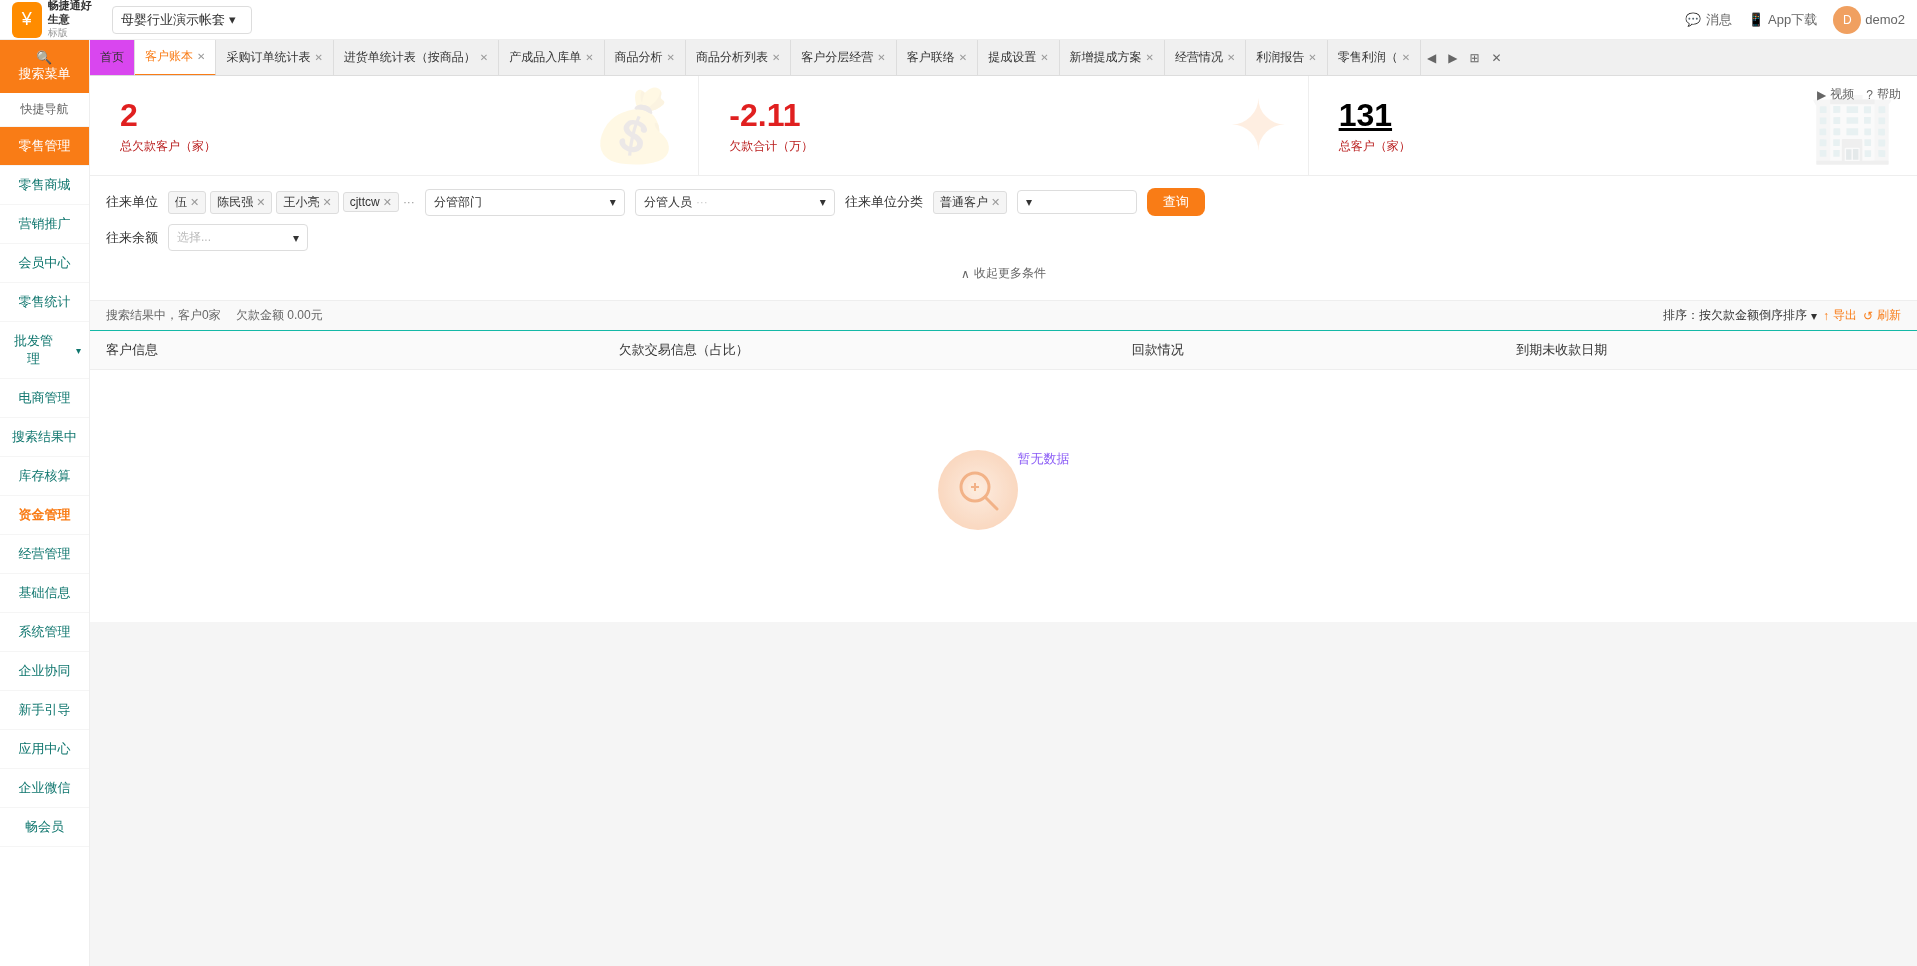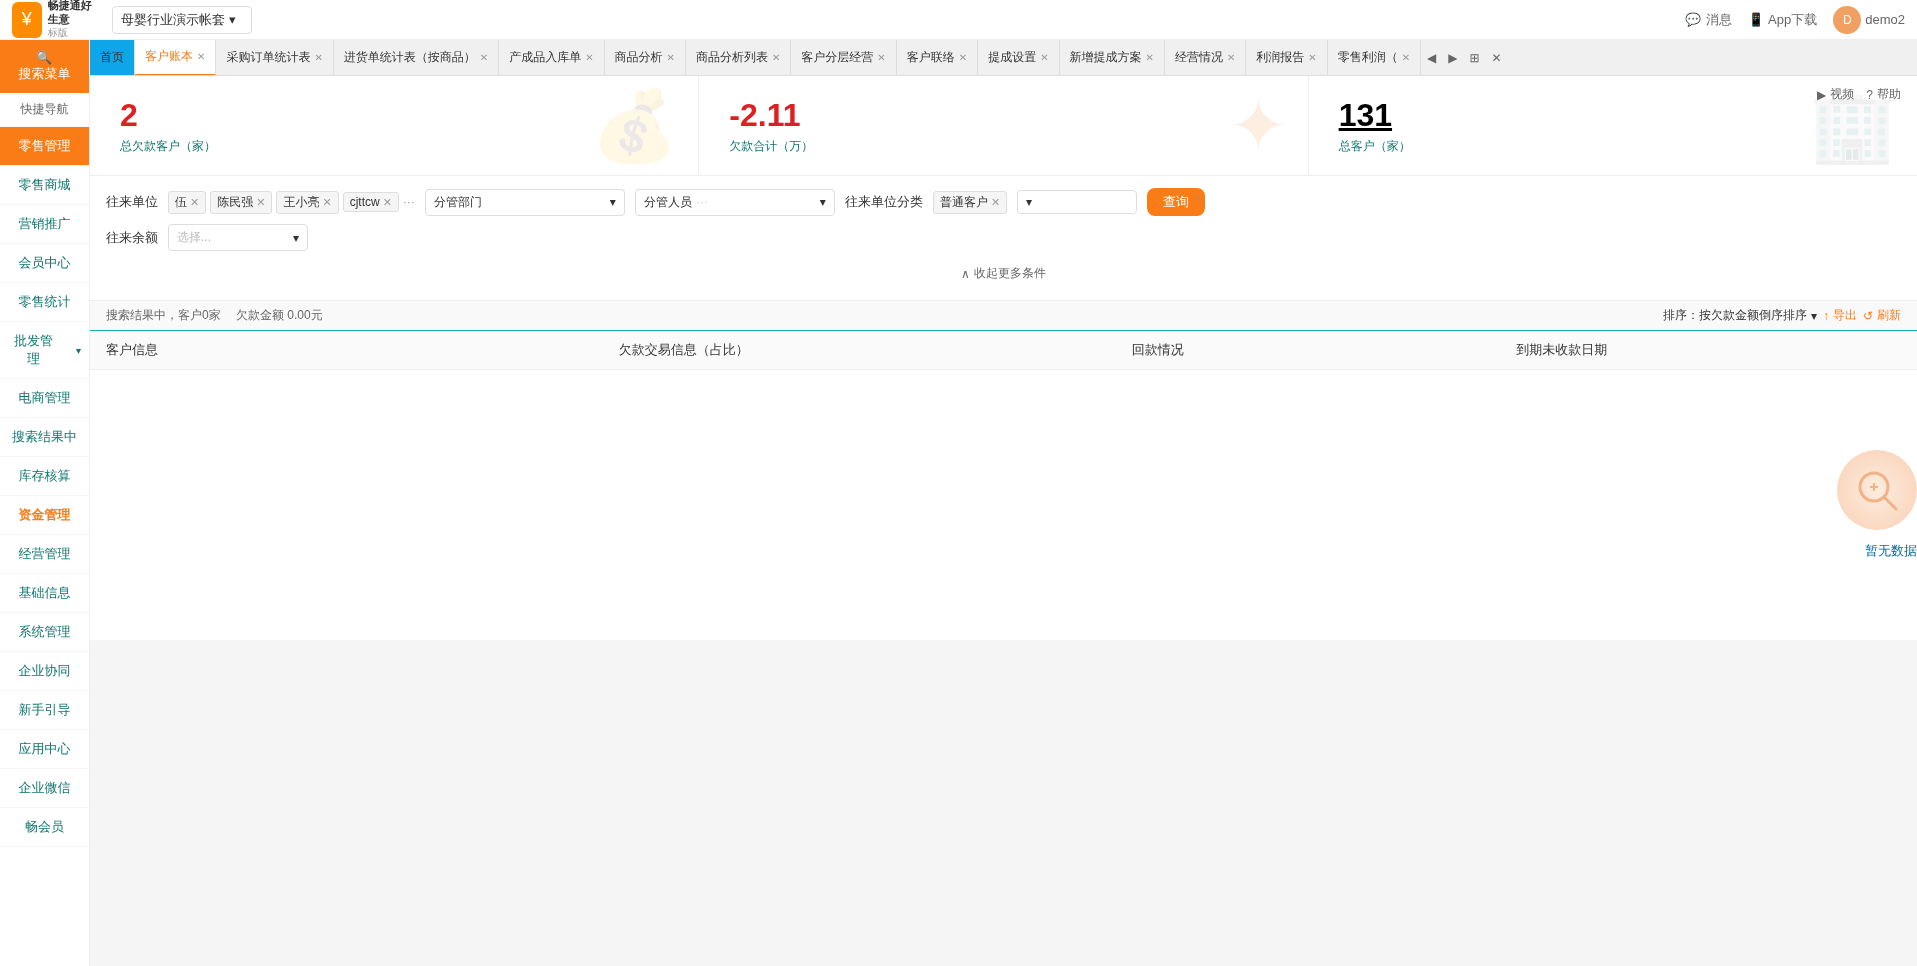--- a/index.html
+++ b/index.html
@@ -39,41 +39,41 @@
     .tab-bar {
       display: flex; align-items: center; background: #f0f0f0; height: 36px; flex-shrink: 0;
       border-bottom: 1px solid #ddd; overflow: hidden;
     }
     .tab-item {
       display: flex; align-items: center; padding: 0 10px; height: 36px; font-size: 12px;
       color: #333; cursor: pointer; border-right: 1px solid #ddd; white-space: nowrap;
       background: #f0f0f0; gap: 4px; flex-shrink: 0;
     }
     .tab-item.active { background: #fff; color: #f97c16; border-bottom: 2px solid #f97c16; }
-    .tab-item.home { background: #0ea5e9; }
+    .tab-item.home { background: #d946ef; }
     .tab-close { font-size: 10px; color: #999; cursor: pointer; }
     .tab-nav-btn { padding: 0 6px; cursor: pointer; color: #666; font-size: 12px; flex-shrink: 0; height: 36px; display: flex; align-items: center; }
 
     
     .page-content { flex: 1; overflow-y: auto; background: #f5f5f5; }
 
     
     .stats-row {
       display: flex; background: #fff; border-bottom: 1px solid #eee; height: 100px; flex-shrink: 0;
     }
     .stat-card {
       flex: 1; display: flex; align-items: center; padding: 0 30px; gap: 20px;
       border-right: 1px solid #eee; position: relative; overflow: hidden;
     }
     .stat-card:last-child { border-right: none; }
     .stat-bg-icon { position: absolute; right: 20px; opacity: 0.15; font-size: 60px; }
     .stat-value { font-size: 32px; font-weight: bold; }
     .stat-value.red { color: #e02020; }
     .stat-value.underline { text-decoration: underline; }
-    .stat-label { font-size: 12px; color: #0f766e; margin-top: 4px; }
+    .stat-label { font-size: 12px; color: #b91c1c; margin-top: 4px; }
     .stat-info { display: flex; flex-direction: column; }
 
     
     .filter-area {
       background: #fff; padding: 12px 16px; border-bottom: 1px solid #eee;
     }
     .filter-row { display: flex; align-items: center; gap: 10px; flex-wrap: wrap; margin-bottom: 8px; }
     .filter-label { font-size: 13px; color: #333; white-space: nowrap; }
     .filter-tags { display: flex; align-items: center; gap: 4px; flex-wrap: wrap; }
     .filter-tag {
@@ -106,22 +106,22 @@
     .sort-select { display: flex; align-items: center; gap: 4px; font-size: 12px; color: #333; cursor: pointer; }
 
     
     .table-container { background: #fff; flex: 1; }
     .table-header {
       display: grid; grid-template-columns: 2fr 2fr 1.5fr 1.5fr;
       padding: 10px 16px; background: #fafafa; border-bottom: 1px solid #eee;
       font-size: 13px; color: #333; font-weight: 500;
     }
     .table-empty {
-      display: flex; flex-direction: column; align-items: flex-end; justify-content: center;
-      padding: 80px 0; color: #0369a1; font-size: 13px;
+      display: flex; flex-direction: row; align-items: flex-start; justify-content: center;
+      padding: 80px 0; color: #8b5cf6; font-size: 13px;
     }
     .empty-icon {
       width: 80px; height: 80px; margin-bottom: 12px;
       background: radial-gradient(circle, #fde8d8, #f8c4a0);
       border-radius: 50%; display: flex; align-items: center; justify-content: center;
       font-size: 36px; opacity: 0.8;
     }
 
     
     .help-row { position: absolute; top: 10px; right: 16px; display: flex; gap: 12px; font-size: 12px; color: #666; }

